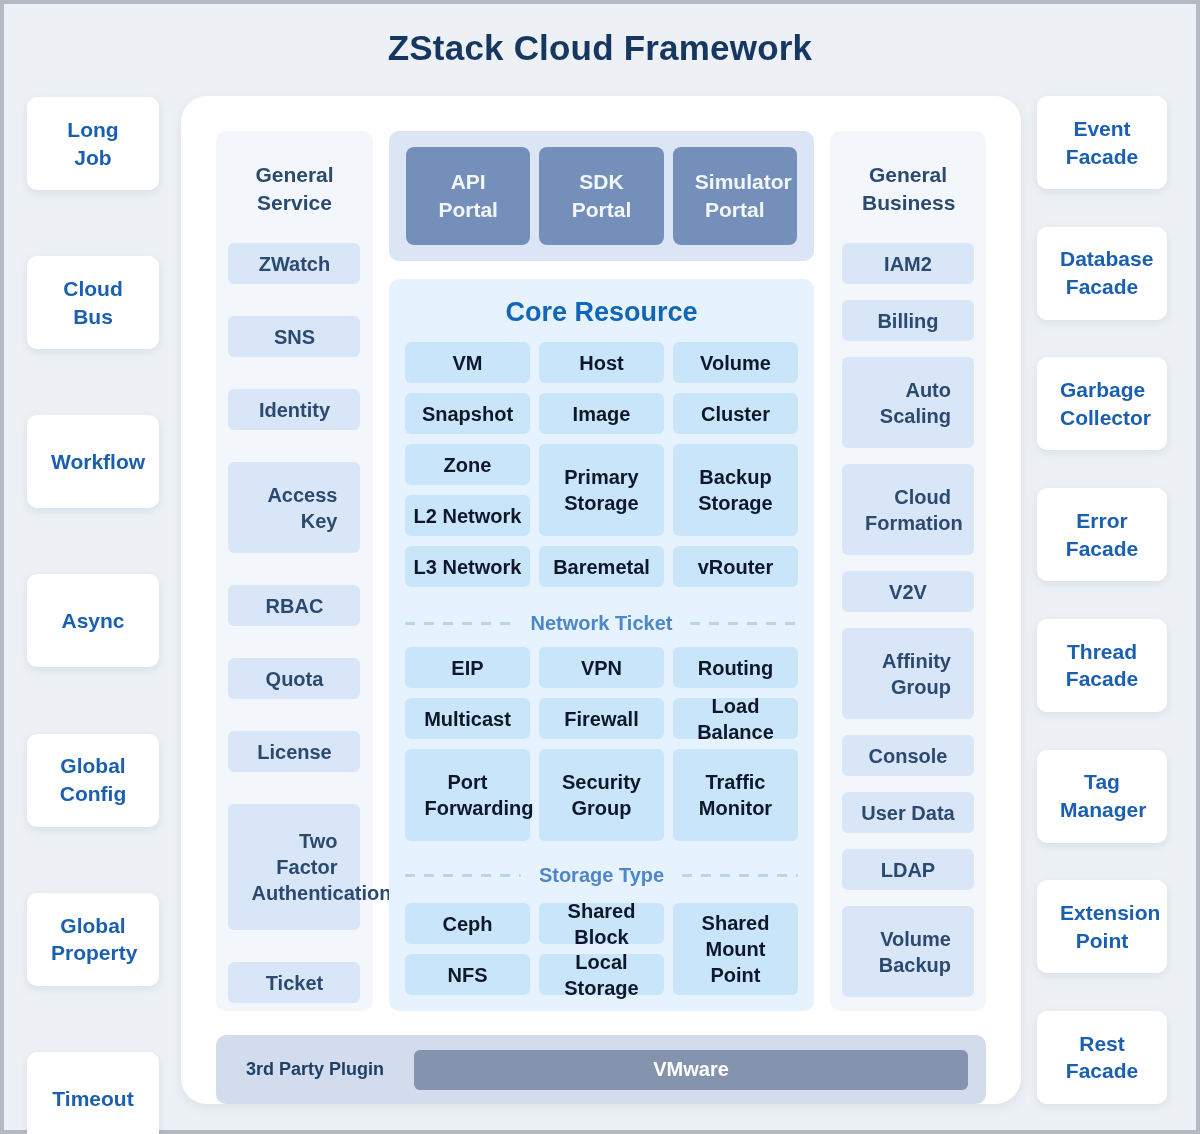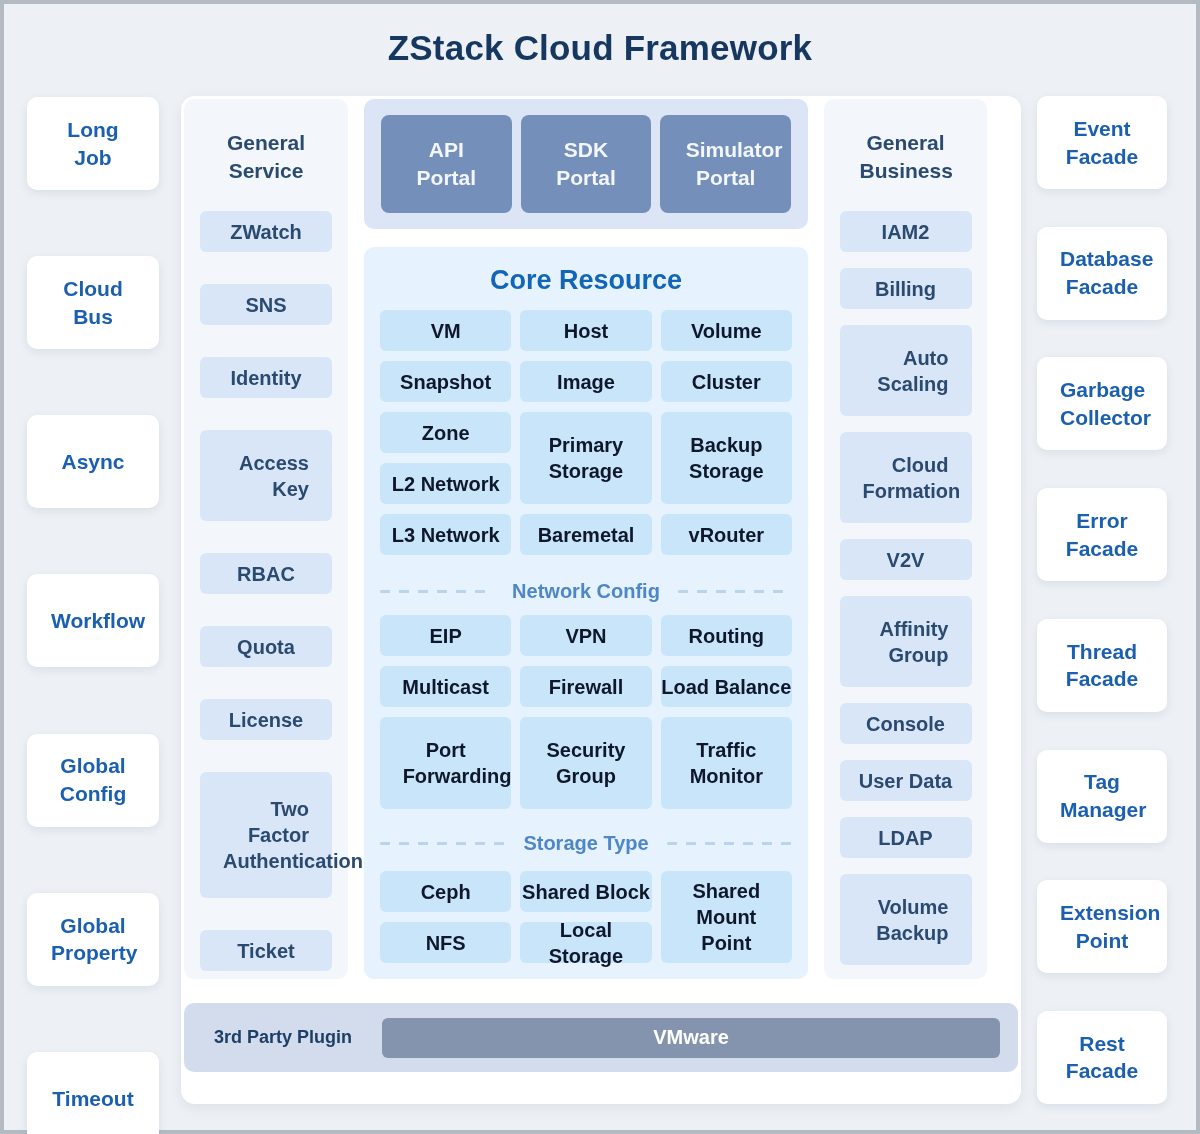--- a/index.html
+++ b/index.html
@@ -35,23 +35,23 @@
     text-align: center;
   }
   .bigbox span {
     display: inline-block; max-width: 84px;
     font-size: 21px; font-weight: 600; line-height: 1.32;
     color: #1b5fb0; white-space: normal; overflow: visible;
   }
   
   .main-panel {
     position: absolute; left: 181px; top: 96px; width: 840px; height: 1008px;
-    background: #ffffff; border-radius: 14px;
+    background: #ffffff; border-radius: 26px;
     box-shadow: 0 4px 12px rgba(125,140,165,0.15);
-    padding: 3px;
+    padding: 35px;
   }
   .columns { display: flex; gap: 16px; height: 880px; }
   .side-panel {
     background: #f3f7fc; border-radius: 10px; padding-top: 30px;
     display: flex; flex-direction: column; align-items: center;
   }
   .gs-panel { width: 164px; }
   .gb-panel { width: 163px; }
   .panel-header {
     text-align: center; font-size: 21px; font-weight: 600;
@@ -137,24 +137,24 @@
 <h1 class="title">ZStack Cloud Framework</h1>
 
 <div class="rail rail-left">
   <div class="bigbox">
       <span>Long Job</span>
     </div>
   <div class="bigbox">
       <span>Cloud Bus</span>
     </div>
   <div class="bigbox">
+      <span>Workflow</span>
+    </div>
+  <div class="bigbox">
       <span>Async</span>
-    </div>
-  <div class="bigbox">
-      <span>Workflow</span>
     </div>
   <div class="bigbox">
       <span>Global Config</span>
     </div>
   <div class="bigbox">
       <span>Global Property</span>
     </div>
   <div class="bigbox">
       <span>Timeout</span>
     </div>
@@ -276,21 +276,21 @@
           <div class="core-chip">
               <span>Baremetal</span>
             </div>
           <div class="core-chip">
               <span>vRouter</span>
             </div>
         </div>
 
         <div class="divider net">
           <div class="divider-dash"></div>
-          <div class="divider-label">Network Config</div>
+          <div class="divider-label">Network Ticket</div>
           <div class="divider-dash"></div>
         </div>
 
         <div class="core-grid">
           <div class="core-chip">
               <span>EIP</span>
             </div>
           <div class="core-chip">
               <span>VPN</span>
             </div>

